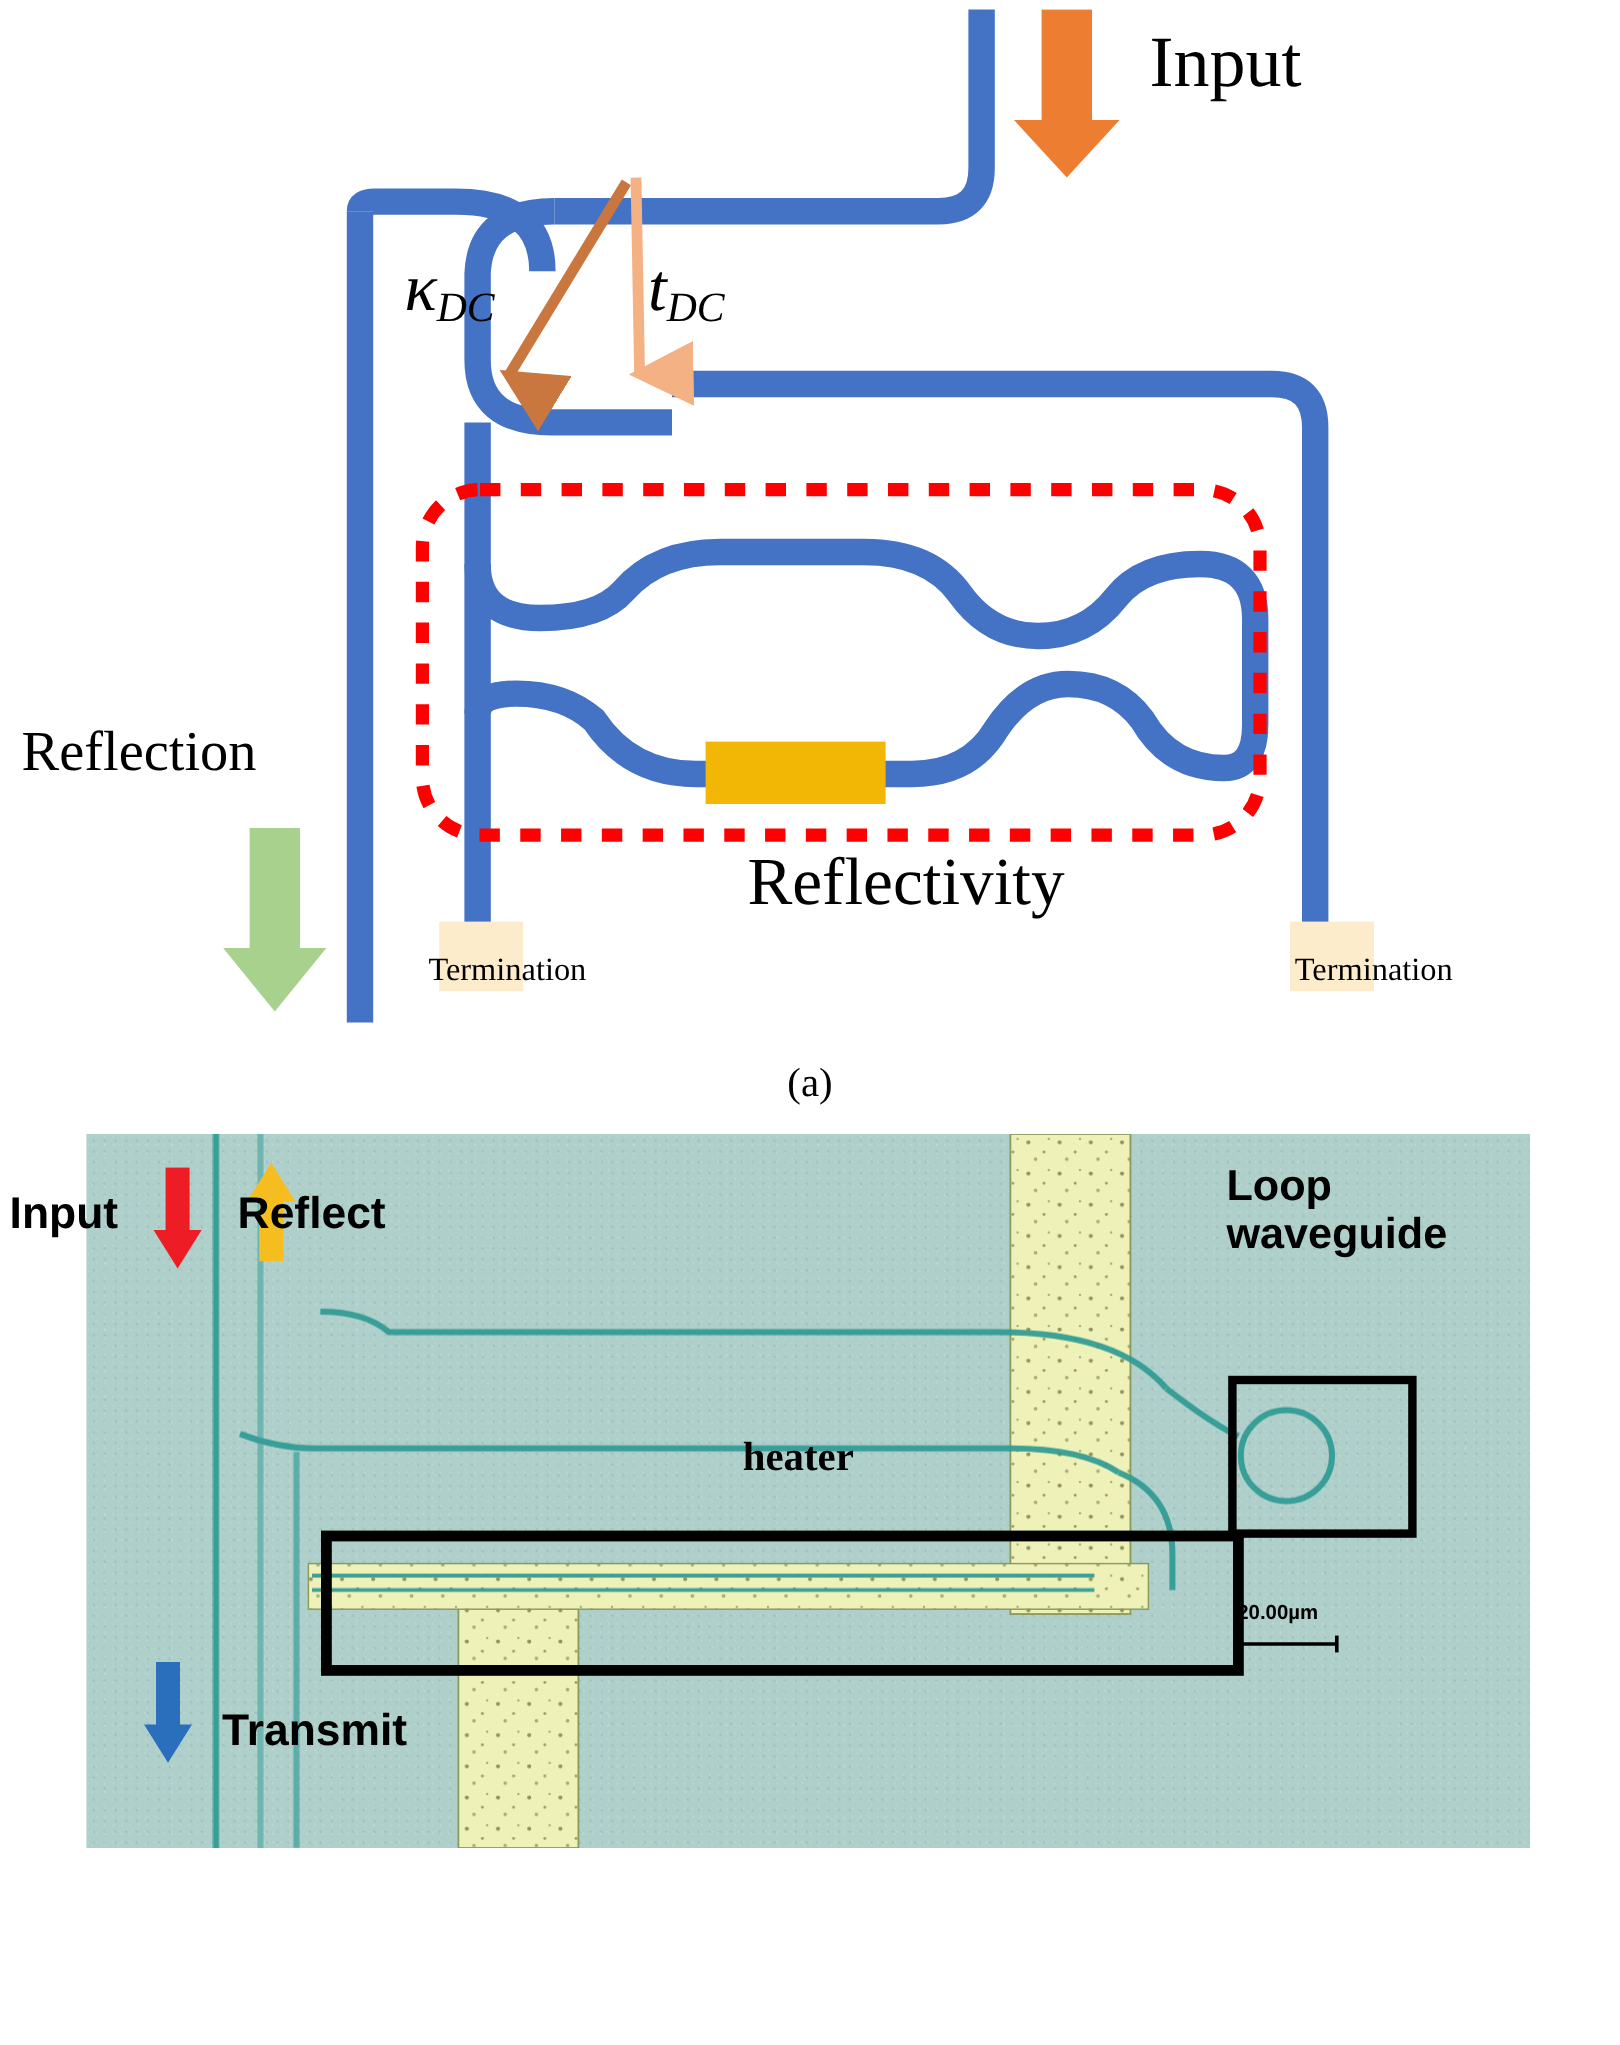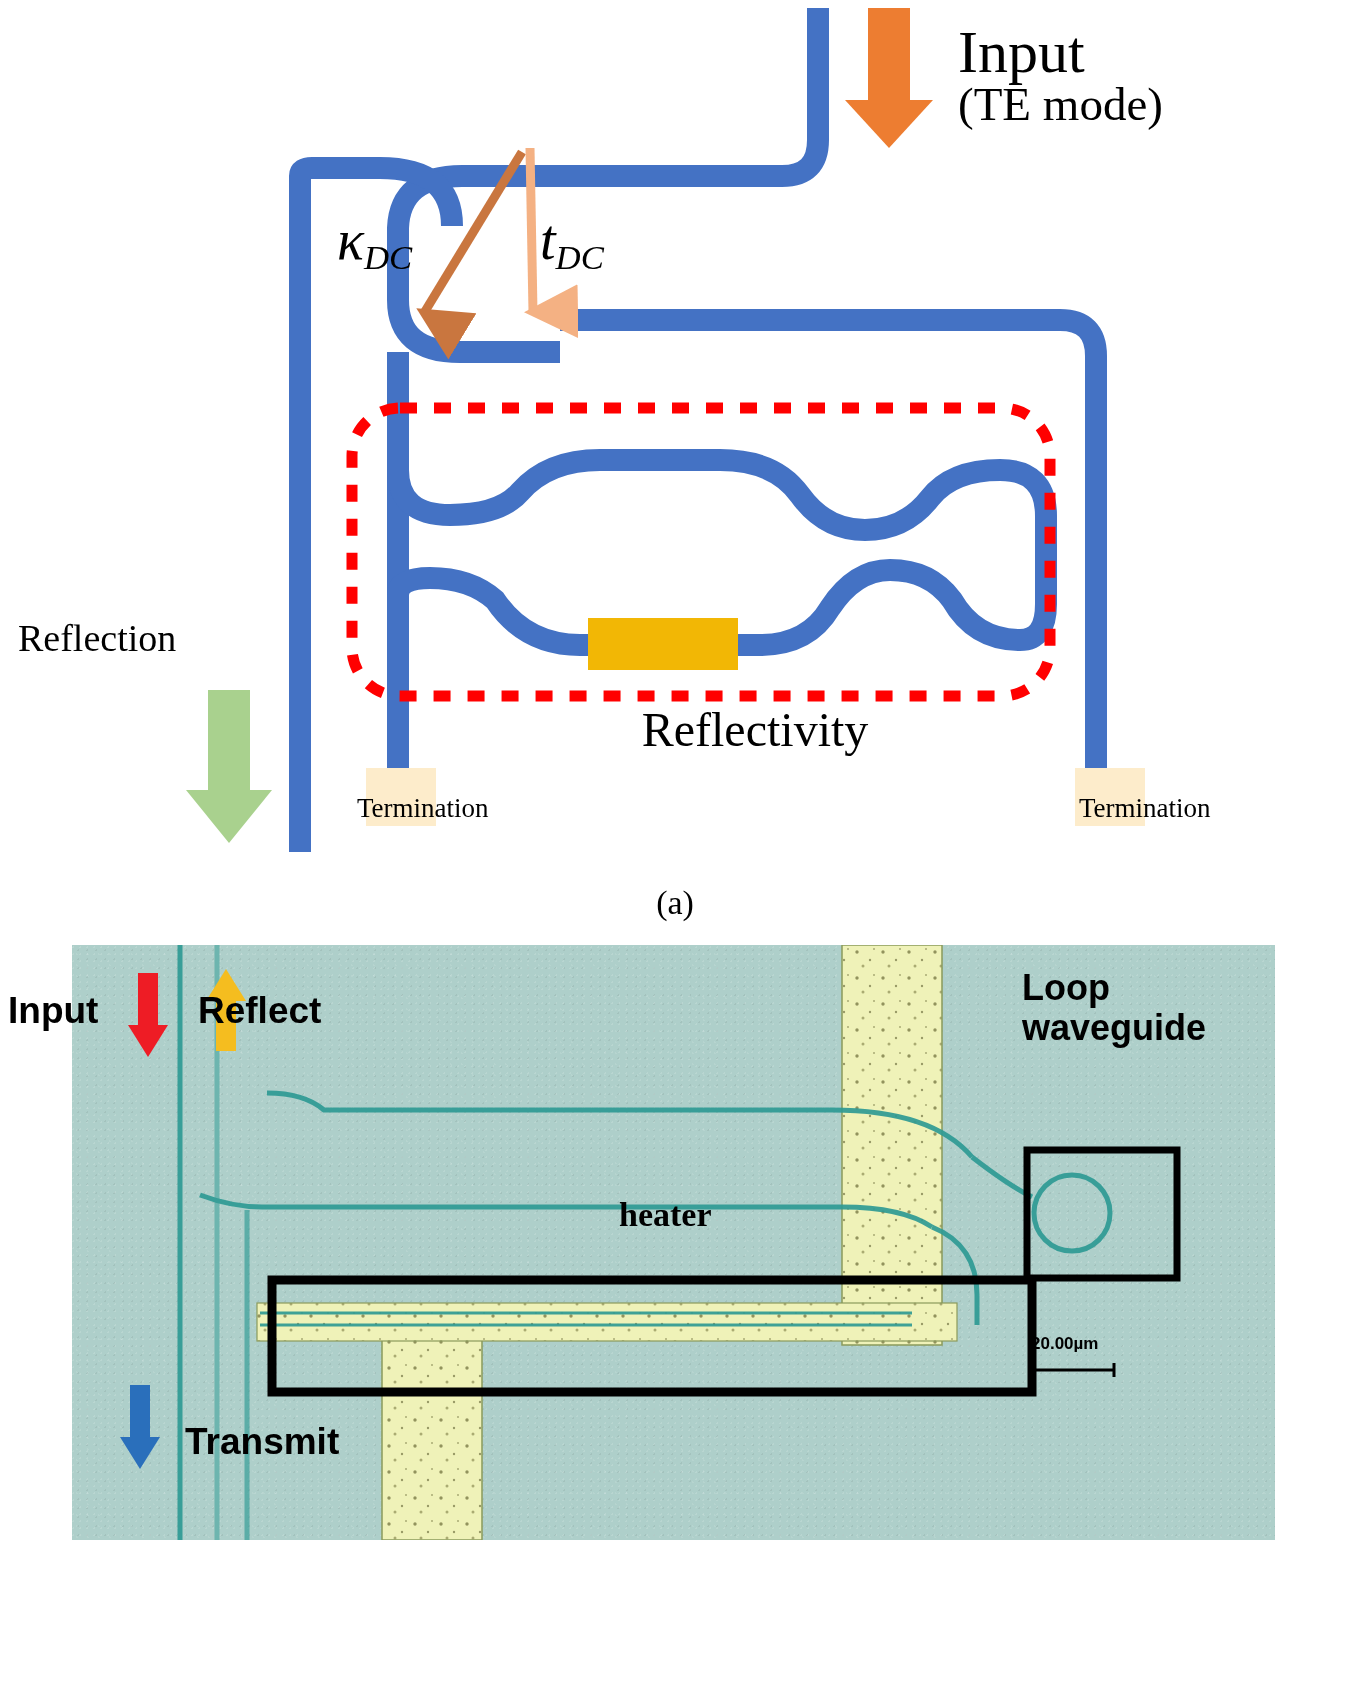--- a/index.html
+++ b/index.html
@@ -7,22 +7,22 @@
 
   .panel-a{position:absolute;left:0;top:0;width:1350px;height:930px;}
   .panel-b{position:absolute;left:0;top:930px;width:1350px;height:774px;}
 
   svg.sch{position:absolute;left:0;top:0;width:1350px;height:880px;}
 
   
   .lbl{position:absolute;color:#000;white-space:nowrap;}
   .lbl-input{left:958px;top:22px;font-size:60px;line-height:1.02;}
   .lbl-input .l2{font-size:47px;display:block;margin-top:-2px;}
-  .lbl-reflection{left:18px;top:600px;font-size:38px;margin-top:16px;}
-  .lbl-mirror{left:560px;top:700px;font-size:48px;text-align:center;line-height:1.25;width:390px;}
+  .lbl-reflection{left:18px;top:600px;font-size:47px;}
+  .lbl-mirror{left:560px;top:700px;font-size:56px;text-align:center;line-height:1.25;width:390px;}
   .lbl-term{font-size:27px;margin-left:24px;}
   .lbl-term-l{left:333px;top:793px;}
   .lbl-term-r{left:1055px;top:793px;}
   .lbl-kdc{left:337px;top:208px;font-size:56px;font-style:italic;text-align:center;}
   .lbl-tdc{left:540px;top:208px;font-size:56px;font-style:italic;}
   .sub{font-size:0.62em;vertical-align:-0.28em;font-style:italic;}
 
   .cap{position:absolute;width:100%;text-align:center;font-size:34px;color:#000;}
   .cap-a{top:884px;}
 
@@ -108,21 +108,20 @@
       <rect x="208" y="690" width="42" height="108" fill="#a9d18e"></rect>
       <path d="M186,790 L272,790 L229,843 Z" fill="#a9d18e"></path>
     </g>
 
     <rect x="366" y="768" width="70" height="58" fill="#fdeccb"></rect>
     <rect x="1075" y="768" width="70" height="58" fill="#fdeccb"></rect>
   </svg>
 
   <div class="lbl lbl-input">
     <span>Input</span>
-    <span class="l2">(TE mode)</span>
   </div>
 
   <div class="lbl lbl-kdc"><span>κ</span><span class="sub">DC</span></div>
 
   <div class="lbl lbl-tdc"><span>t</span><span class="sub">DC</span></div>
 
   <div class="lbl lbl-reflection">Reflection</div>
 
   <div class="lbl lbl-mirror">
     <div>Reflectivity</div>

